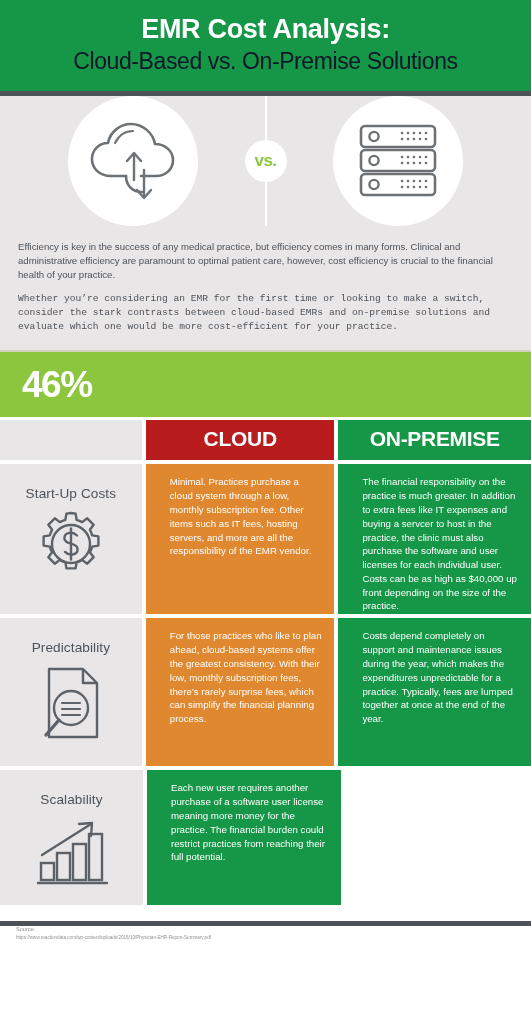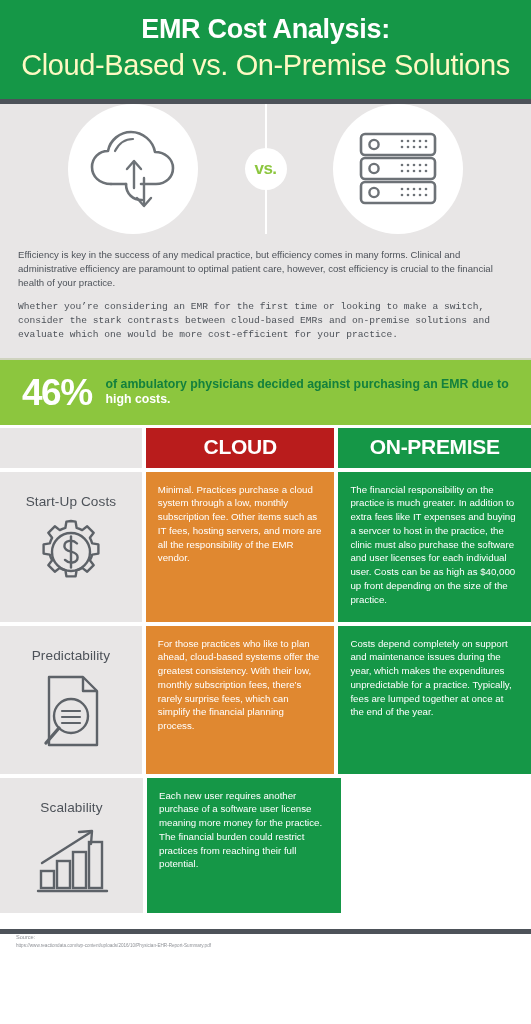--- a/index.html
+++ b/index.html
@@ -27,22 +27,22 @@
     border-bottom: 5px solid #4d5259;
   }
   .header h1 {
     color: #ffffff;
     font-size: 27px;
     font-weight: bold;
     line-height: 1.18;
     letter-spacing: -0.3px;
   }
   .header h2 {
-    color: #fef9c3;
-    font-size: 29px;
+    color: #0f172a;
+    font-size: 23px;
     font-weight: normal;
     line-height: 1.2;
     letter-spacing: -0.4px;
     margin-top: 2px;
   }
 
   
   .compare {
     background: #e8e6e6;
     height: 160px;
@@ -170,21 +170,21 @@
     align-items: center;
     padding-top: 22px;
   }
   .cell-label .rl-text {
     color: #4d5259;
     font-size: 13.6px;
     letter-spacing: 0.1px;
     margin-bottom: 8px;
   }
   .cell-cloud, .cell-onprem {
-    padding: 11px 12px 10px 12px;
+    padding: 11px 12px 10px 24px;
     color: #ffffff;
     font-size: 9.7px;
     line-height: 1.42;
   }
   .cell-cloud  { background: #e08830; }
   .cell-onprem { background: #159747; }
 
   .row-start  .c-label, .row-start  .c-cloud, .row-start  .c-onprem { height: 150px; }
   .row-pred   .c-label, .row-pred   .c-cloud, .row-pred   .c-onprem { height: 148px; }
   .row-scale  .c-label, .row-scale  .c-cloud, .row-scale  .c-onprem { height: 135px; }
@@ -306,23 +306,20 @@
     </div>
   </div>
 
   <div class="intro">
     <p>Efficiency is key in the success of any medical practice, but efficiency comes in many forms. Clinical and administrative efficiency are paramount to optimal patient care, however, cost efficiency is crucial to the financial health of your practice.</p>
     <p>Whether you’re considering an EMR for the first time or looking to make a switch, consider the stark contrasts between cloud-based EMRs and on-premise solutions and evaluate which one would be more cost-efficient for your practice.</p>
   </div>
 
   <div class="stat">
     <div class="stat-number">46%</div>
-    <div class="stat-text">
-      <span>of ambulatory physicians decided against purchasing an EMR due to </span><span class="hl">high costs.</span>
-    </div>
   </div>
 
   <div class="table">
 
     <div class="trow">
       <div class="c-label head-label"></div>
       <div class="c-cloud head-cloud">CLOUD</div>
       <div class="c-onprem head-onprem">ON-PREMISE</div>
     </div>
 

